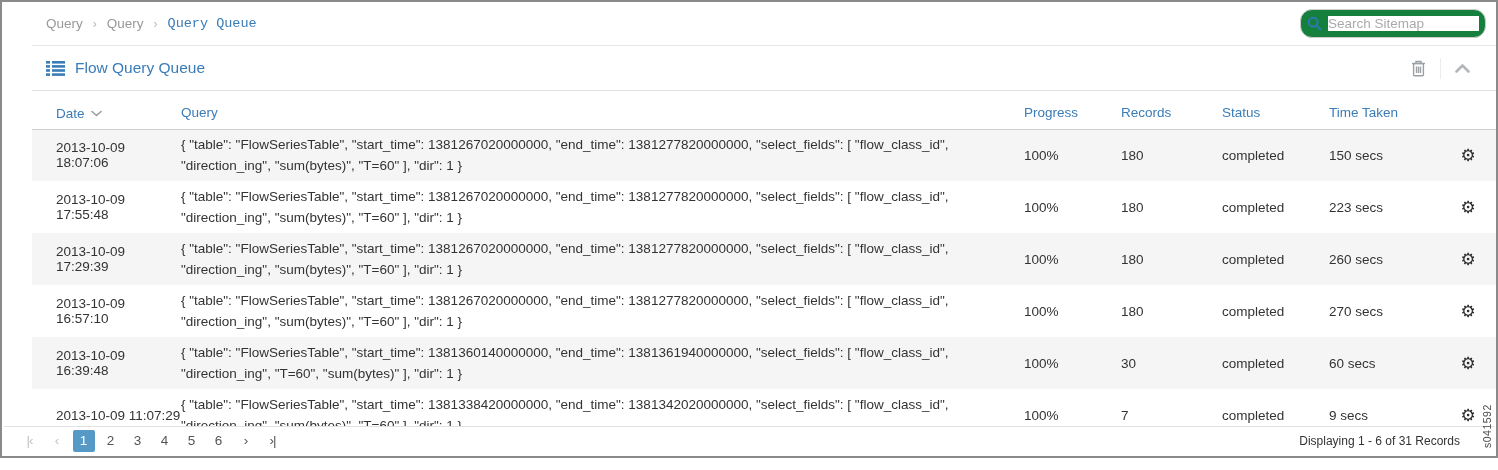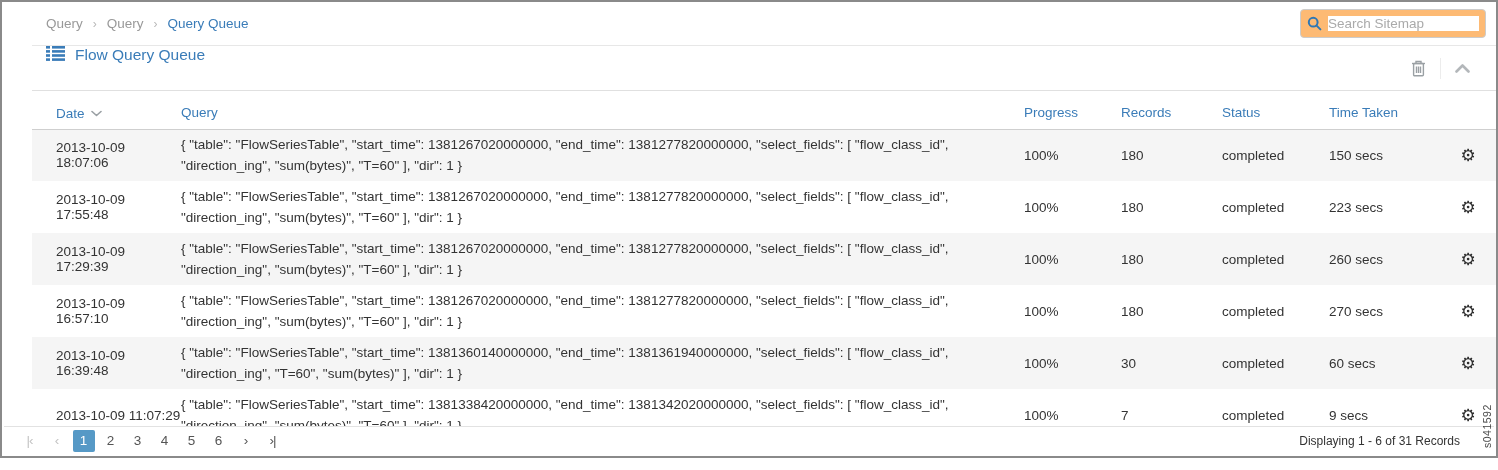--- a/index.html
+++ b/index.html
@@ -9,35 +9,35 @@
     border: 2px solid #8a8a8a; background: #fff; padding-left: 30px;
   }
   
   .topbar {
     height: 44px; display: flex; align-items: center;
     justify-content: space-between; padding: 0 10px 0 14px;
     border-bottom: 1px solid #e7e7e7;
   }
   .breadcrumb { display: flex; align-items: center; font-size: 13.5px; }
   .crumb { color: #999; cursor: pointer; }
-  .crumb.active { color: var(--accent, #3a7cb8); }
+  .crumb.active { color: var(--accent, #3a7cb8); font-family: Liberation Mono, monospace; }
   .crumb-sep { color: #b9b9b9; margin: 0 10px; font-size: 12px; }
   .searchbox {
-    width: 186px; height: 29px; border: 1px solid #ccc; border-radius: 4px;
-    display: flex; align-items: center; padding: 0 6px; background: #fdba74;
+    width: 186px; height: 29px; border: 1px solid #ccc; border-radius: 12px;
+    display: flex; align-items: center; padding: 0 6px; background: #15803d;
   }
   .searchbox svg { flex: 0 0 auto; margin-right: 6px; }
   .searchbox input {
     border: none; outline: none; width: 100%; font-size: 13.5px;
     color: #555; font-family: "Liberation Sans", sans-serif;
   }
   .searchbox input::placeholder { color: #aaa; }
   
   .panel-header {
-    height: 45px; display: flex; align-items: flex-start;
+    height: 45px; display: flex; align-items: center;
     padding: 0 12px 0 14px; border-bottom: 1px solid #e0e0e0;
   }
   .panel-title { color: var(--accent, #3a7cb8); font-size: 15.5px; margin-left: 10px; }
   .panel-actions { margin-left: auto; display: flex; align-items: center; height: 100%; }
   .icon-btn { padding: 6px 14px; cursor: pointer; display: flex; align-items: center; }
   .icon-btn.collapse { border-left: 1px solid #ececec; }
   
   .grid-wrap { margin-top: 6px; }
   table { width: 100%; border-collapse: collapse; table-layout: fixed; }
   th {

